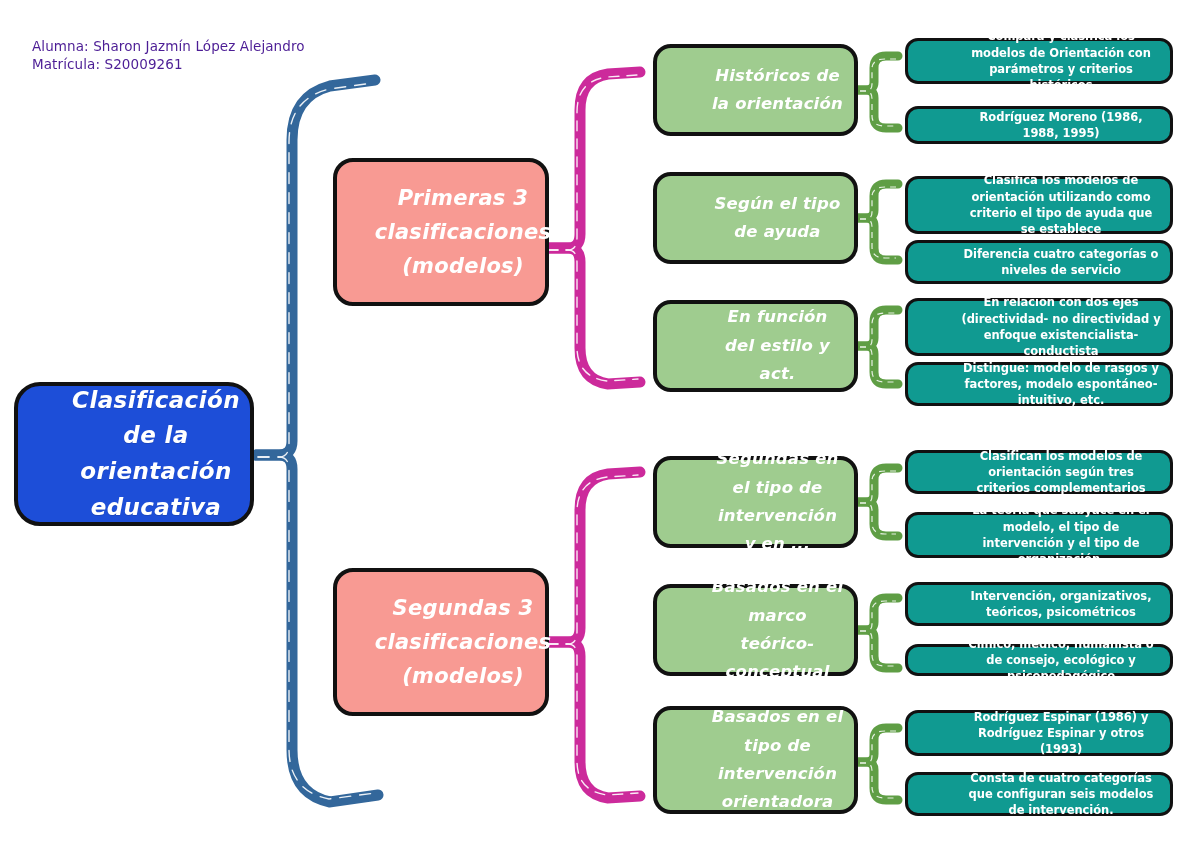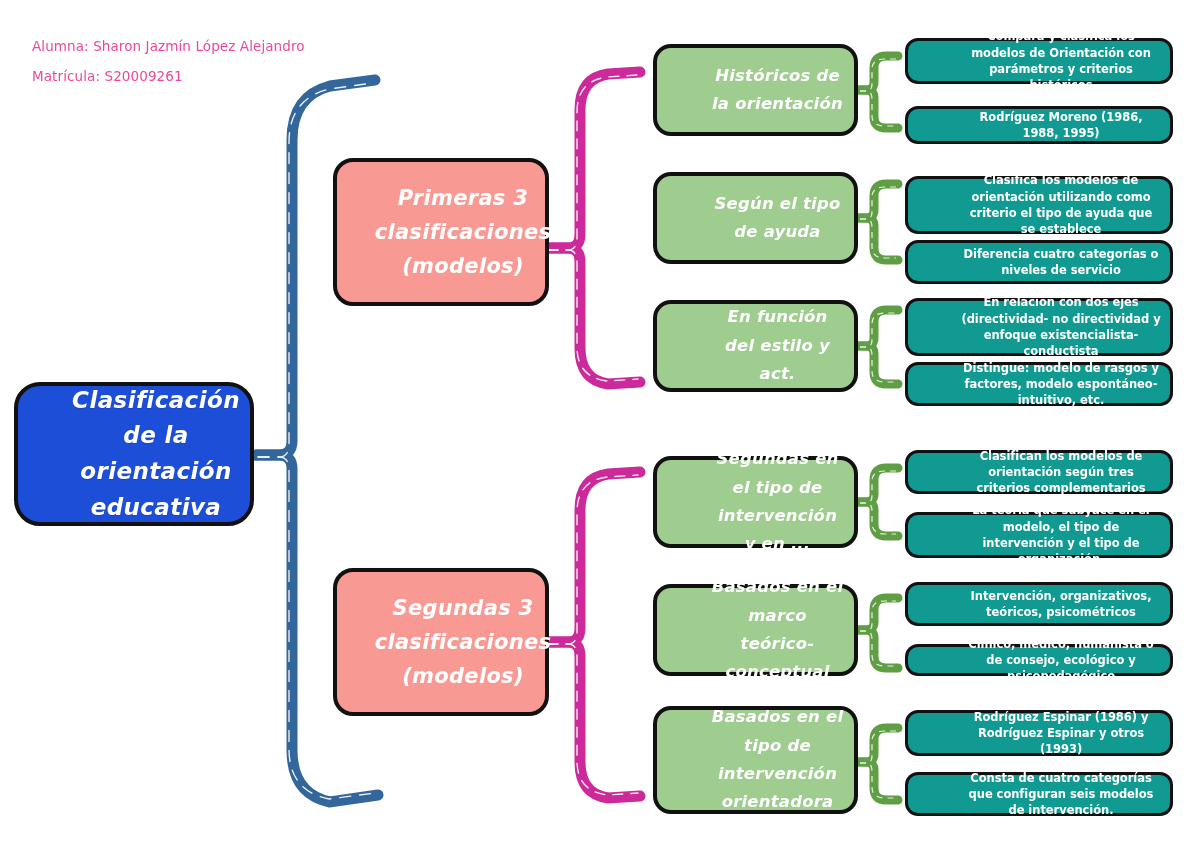--- a/index.html
+++ b/index.html
@@ -19,28 +19,28 @@
     position: absolute;
     left: 0; top: 0;
     width: 1200px;
     height: 849px;
   }
 
   
   .hdr {
     position: absolute;
     left: 32px;
-    color: #ec4899;
+    color: #4c1d95;
     font-family: "DejaVu Sans", sans-serif;
     font-size: 13.5px;
     letter-spacing: .1px;
     white-space: nowrap;
   }
   .hdr-1 { top: 38px; }
-  .hdr-2 { top: 68px; }
+  .hdr-2 { top: 56px; }
 
   
   .node {
     position: absolute;
     box-sizing: border-box;
     display: flex;
     align-items: center;
     justify-content: center;
     text-align: center;
     color: #ffffff;

